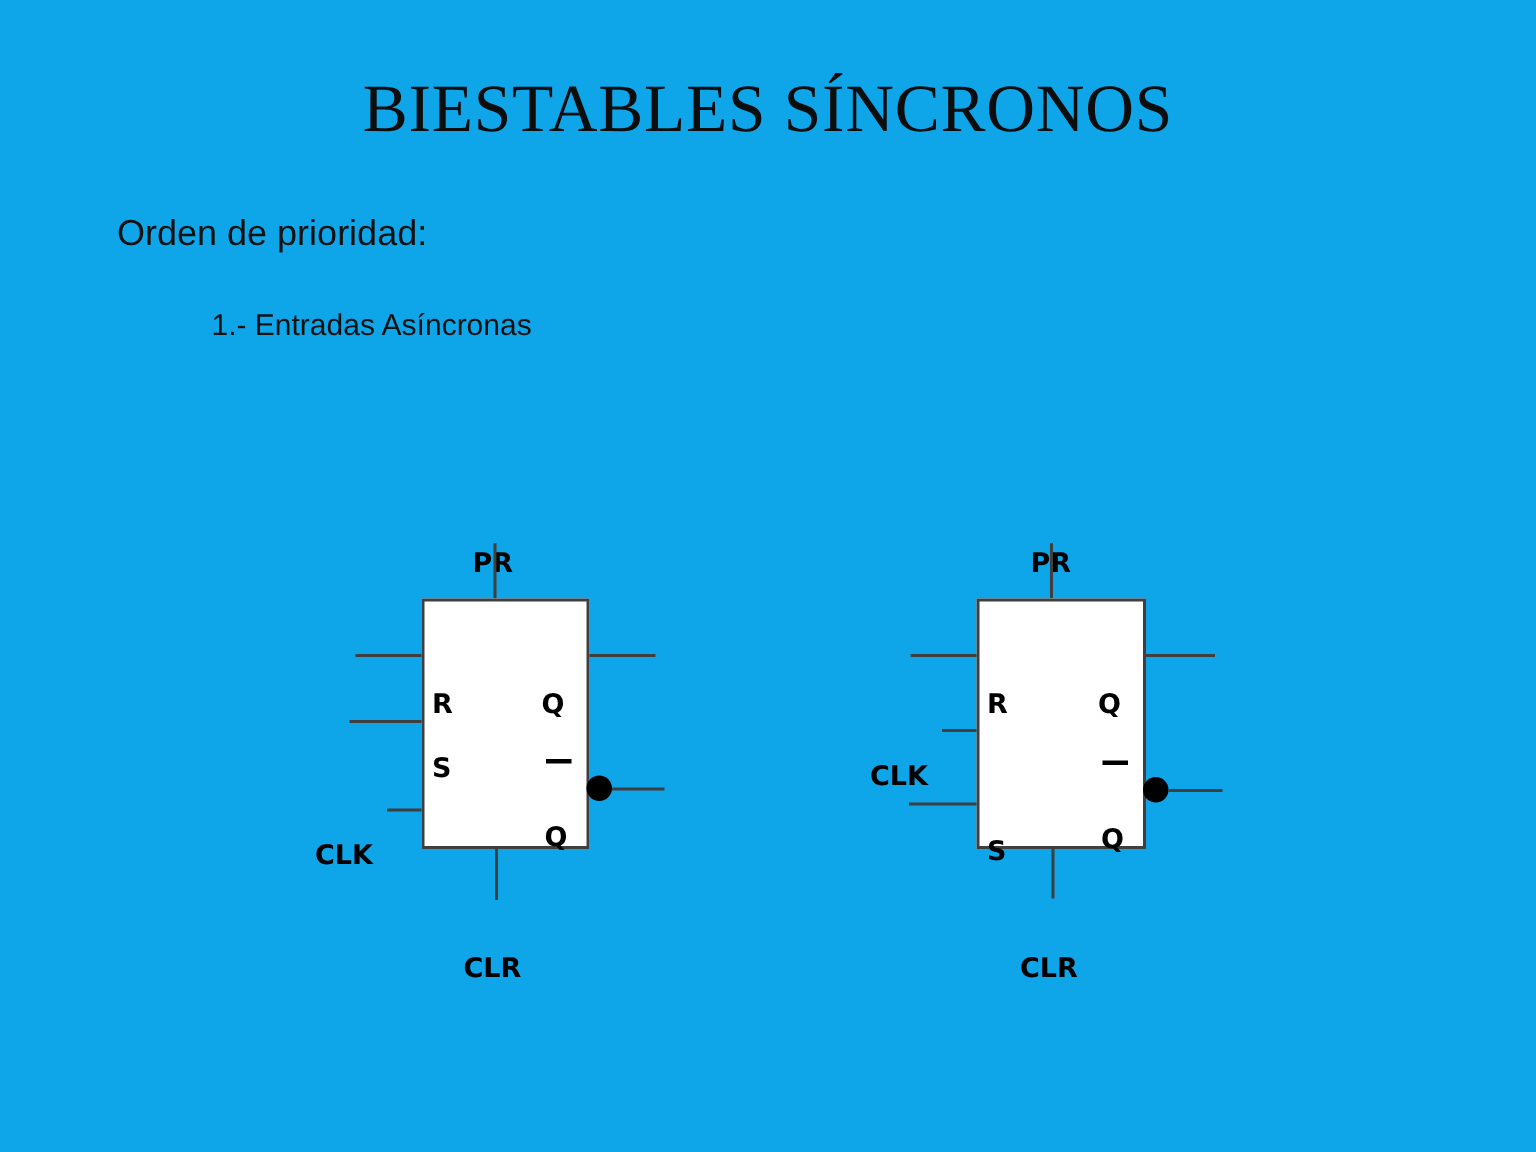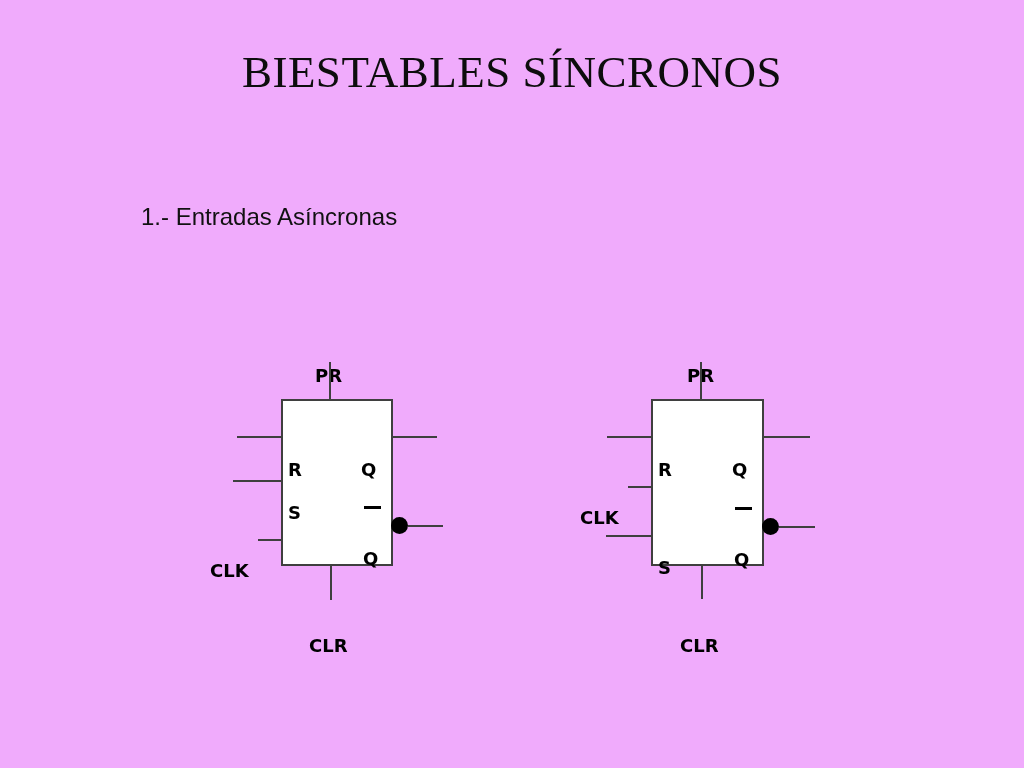--- a/index.html
+++ b/index.html
@@ -2,21 +2,21 @@
 <html><head>
 <meta charset="utf-8">
 <style>
   * { margin: 0; padding: 0; box-sizing: border-box; }
   html, body { background: #888; }
   .slide {
     position: relative;
     width: 1024px;
     height: 768px;
     margin: 0 auto;
-    background: #f0abfc;
+    background: #0ea5e9;
     overflow: hidden;
     font-family: "Liberation Sans", sans-serif;
     color: #000000;
   }
   .slide-title {
     position: absolute;
     left: 0; right: 0; top: 46px;
     text-align: center;
     font-family: "Liberation Serif", serif;
     font-size: 45px;
@@ -26,21 +26,21 @@
   }
   .body-heading {
     position: absolute;
     left: 78px; top: 142px;
     font-size: 24px;
     color: #111111;
   }
   .priority-list {
     position: absolute;
     left: 141px; top: 201px;
-    font-size: 24px;
+    font-size: 20px;
     line-height: 32px;
     color: #111111;
   }
   .priority-item { display: block; }
 
   
   .hline { position: absolute; height: 1.5px; background: #3f3f3f; }
   .vline { position: absolute; width: 1.5px; background: #3f3f3f; }
   .ff-box {
     position: absolute;
@@ -69,20 +69,21 @@
     background: #000000;
   }
 </style>
 </head>
 <body>
 
 <div class="slide">
 
   <div class="slide-title">BIESTABLES SÍNCRONOS</div>
 
+  <div class="body-heading">Orden de prioridad:</div>
 
   <div class="priority-list">
     <span class="priority-item">1.- Entradas Asíncronas</span>
   </div>
 
   <div>
 
     <div class="ff-label" style="left:315px; top:333px;">PR</div>
     <div class="vline" style="left:329px; top:362px; height:37px;"></div>
 

